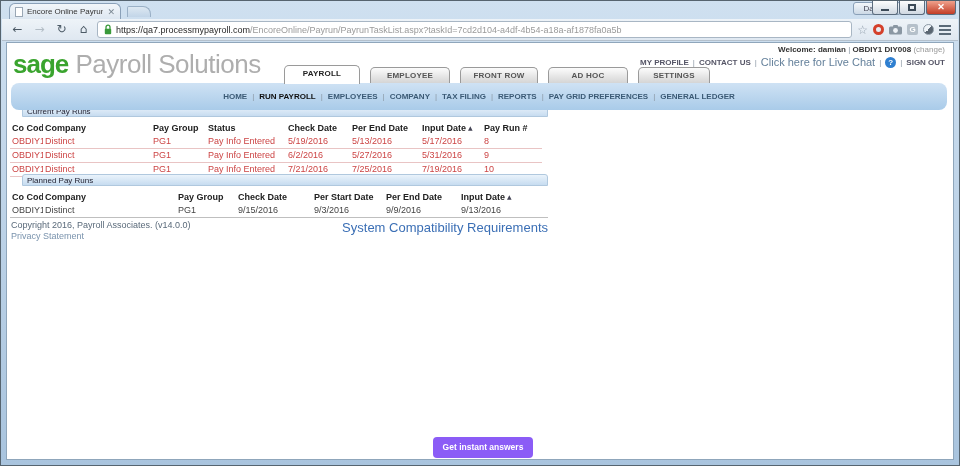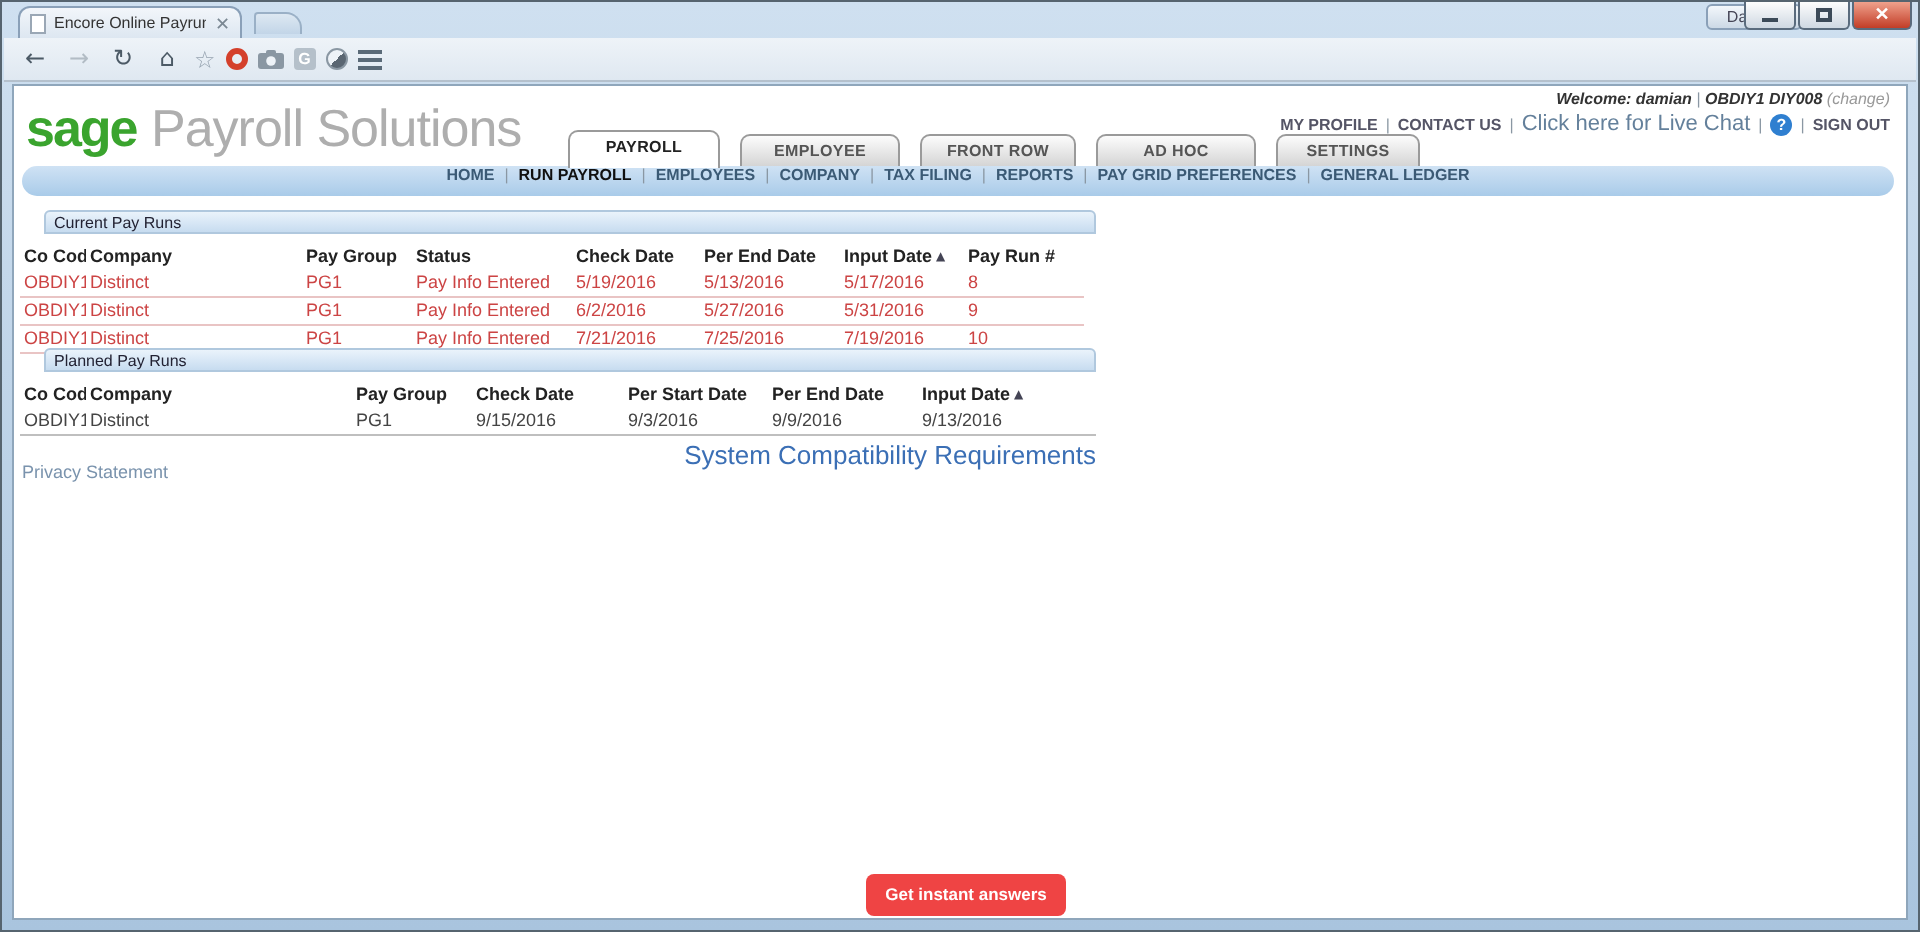--- a/index.html
+++ b/index.html
@@ -52,41 +52,41 @@
   .menu-icon i { display:block; width:12px; height:2px; background:#5a6a78; }
 
   
   .page { position:absolute; left:5px; right:5px; top:41px; bottom:5px; background:#fff;
     border:1px solid #8fa6bb; overflow:hidden; }
   .logo { position:absolute; left:6px; top:6px; font-size:26px; white-space:nowrap; }
   .logo .brand { color:#3aa42e; font-weight:bold; letter-spacing:-1px; }
   .logo .product { color:#aeaeae; letter-spacing:-0.5px; }
 
   .user-area { position:absolute; right:8px; top:2px; text-align:right; }
-  .welcome-line { font-size:8px; color:#333; font-weight:bold;font-style:italic; }
+  .welcome-line { font-size:8px; color:#333; font-weight:bold; }
   .welcome-line .change { font-weight:normal; color:#999; }
   .links-line { margin-top:2px; display:flex; align-items:center; justify-content:flex-end; gap:4px;
     font-size:8px; font-weight:bold; color:#556; }
   .live-chat { font-size:11px; font-weight:normal; color:#64809b;text-align:right; }
   .help-badge { width:11px; height:11px; border-radius:50%; background:#2f7fd0; color:#fff;
     font-size:8px; font-weight:bold; text-align:center; line-height:11px; }
   .pipe::before { content:"|"; color:#8a97a3; font-weight:normal; }
 
   .app-tabs { position:absolute; left:277px; top:22px; display:flex; gap:10px; align-items:flex-end; }
   .app-tab { height:17px; font-size:8px; font-weight:bold; color:#555; text-align:center;
     line-height:16px; background:linear-gradient(#fcfcfc,#d2d2d2); border:1px solid #9a9a9a;
     border-bottom:none; border-radius:5px 5px 0 0; letter-spacing:.2px; overflow:hidden; }
   .app-tab:nth-child(1){width:76px;} .app-tab:nth-child(2){width:80px;}
   .app-tab:nth-child(3){width:78px;} .app-tab:nth-child(4){width:80px;}
   .app-tab:nth-child(5){width:72px;}
   .app-tab.active { background:#fff; color:#222; height:19px; position:relative; z-index:3; }
 
-  .navbar { position:absolute; left:4px; right:6px; top:40px; height:15px;
+  .navbar { position:absolute; left:4px; right:6px; top:40px; height:27px;
     background:linear-gradient(#cfe2f4,#a9cbe9); border-radius:8px; display:flex;
-    align-items:flex-start; justify-content:center; gap:5px; font-size:8px; font-weight:bold;
+    align-items:center; justify-content:center; gap:5px; font-size:8px; font-weight:bold;
     color:#3b5a75; z-index:2; }
   .nav-link.active { color:#101010; }
 
   .section { position:absolute; left:3px; width:538px; }
   .section-hdr { height:12px; background:linear-gradient(#eaf3fb,#c7dcf0); border:1px solid #b0c8de;
     border-radius:3px 3px 0 0; font-size:8px; color:#223; line-height:11px; padding:0 4px;margin-left:12px; }
   table { border-collapse:collapse; table-layout:fixed; width:532px; margin-top:2px; }
   th { text-align:left; font-size:9px; font-weight:bold; color:#222; padding:4px 2px 2px; white-space:nowrap; overflow:hidden; }
   td { font-size:9px; padding:1px 2px 2px; white-space:nowrap; overflow:hidden; }
   .current-table td { color:#cc4444; border-bottom:1px solid #e9c4c4; }
@@ -94,21 +94,21 @@
   .sort-arrow { font-size:6px; color:#445; font-family:"DejaVu Sans", sans-serif; margin-left:2px; vertical-align:1px; }
 
   .note { position:absolute; left:4px; top:164px; font-size:9px; color:#222; }
   .footer-rule { position:absolute; left:3px; top:174px; width:538px; border-top:1px solid #bfbfbf; }
   .copyright { position:absolute; left:4px; top:177px; font-size:9px; color:#5a6a7a; }
   .compat-link { position:absolute; left:3px; top:177px; width:538px; text-align:right;
     font-size:13px; color:#3b6fb5; }
   .privacy-link { position:absolute; left:4px; top:188px; font-size:9px; color:#7a93ad; }
 
   .chat-btn { position:absolute; left:426px; bottom:1px; width:100px; height:21px;
-    background:#ef4444; border-radius:4px; color:#fff; font-size:8.5px; font-weight:bold;
+    background:#8b5cf6; border-radius:4px; color:#fff; font-size:8.5px; font-weight:bold;
     text-align:center; line-height:21px; }
 
   .lock-icon { flex:none; display:block; }
 </style>
 </head>
 <body>
 
 <div class="window">
 
   <div class="titlebar">
@@ -130,20 +130,27 @@
           <span class="close-glyph">✕</span>
         </div>
     </div>
   </div>
 
   <div class="toolbar">
     <span class="nav-btn">←</span>
     <span class="nav-btn disabled">→</span>
     <span class="nav-btn">↻</span>
     <span class="nav-btn">⌂</span>
+    <div class="omnibox">
+      <svg class="lock-icon" width="8" height="11" viewBox="0 0 8 11">
+        <path d="M2 5V3.2a2 2 0 0 1 4 0V5" fill="none" stroke="#3a9a3a" stroke-width="1.3"></path>
+        <rect x="0.8" y="4.8" width="6.4" height="5.4" rx="1" fill="#3a9a3a"></rect>
+      </svg>
+      <span class="url"><span class="url-domain">https://qa7.processmypayroll.com</span><span class="url-path">/EncoreOnline/Payrun/PayrunTaskList.aspx?taskId=7cd2d104-a4df-4b54-a18a-af1878fa0a5b</span></span>
+    </div>
     <span class="ext-icon star">☆</span>
     <span class="ext-icon opera-o"></span>
     <svg class="ext-icon" width="13" height="10" viewBox="0 0 13 10">
       <rect y="1.5" width="13" height="8" rx="1.5" fill="#8a97a3"></rect>
       <rect x="4" y="0" width="5" height="3" rx="1" fill="#8a97a3"></rect>
       <circle cx="6.5" cy="5.5" r="2.4" fill="#eef3f8"></circle>
     </svg>
     <span class="ext-icon gbox">G</span>
     <span class="ext-icon round-ext"></span>
     <span class="ext-icon menu-icon">
@@ -297,18 +304,19 @@
             <td>9/15/2016</td>
             <td>9/3/2016</td>
             <td>9/9/2016</td>
             <td>9/13/2016</td>
           </tr>
         </tbody>
       </table>
     </div>
 
     <div class="footer-rule"></div>
+    <div class="copyright">Copyright 2016, Payroll Associates. (v14.0.0)</div>
     <div class="compat-link">System Compatibility Requirements</div>
     <div class="privacy-link">Privacy Statement</div>
 
     <div class="chat-btn">Get instant answers</div>
   </div>
 </div>
 
 </body></html>

